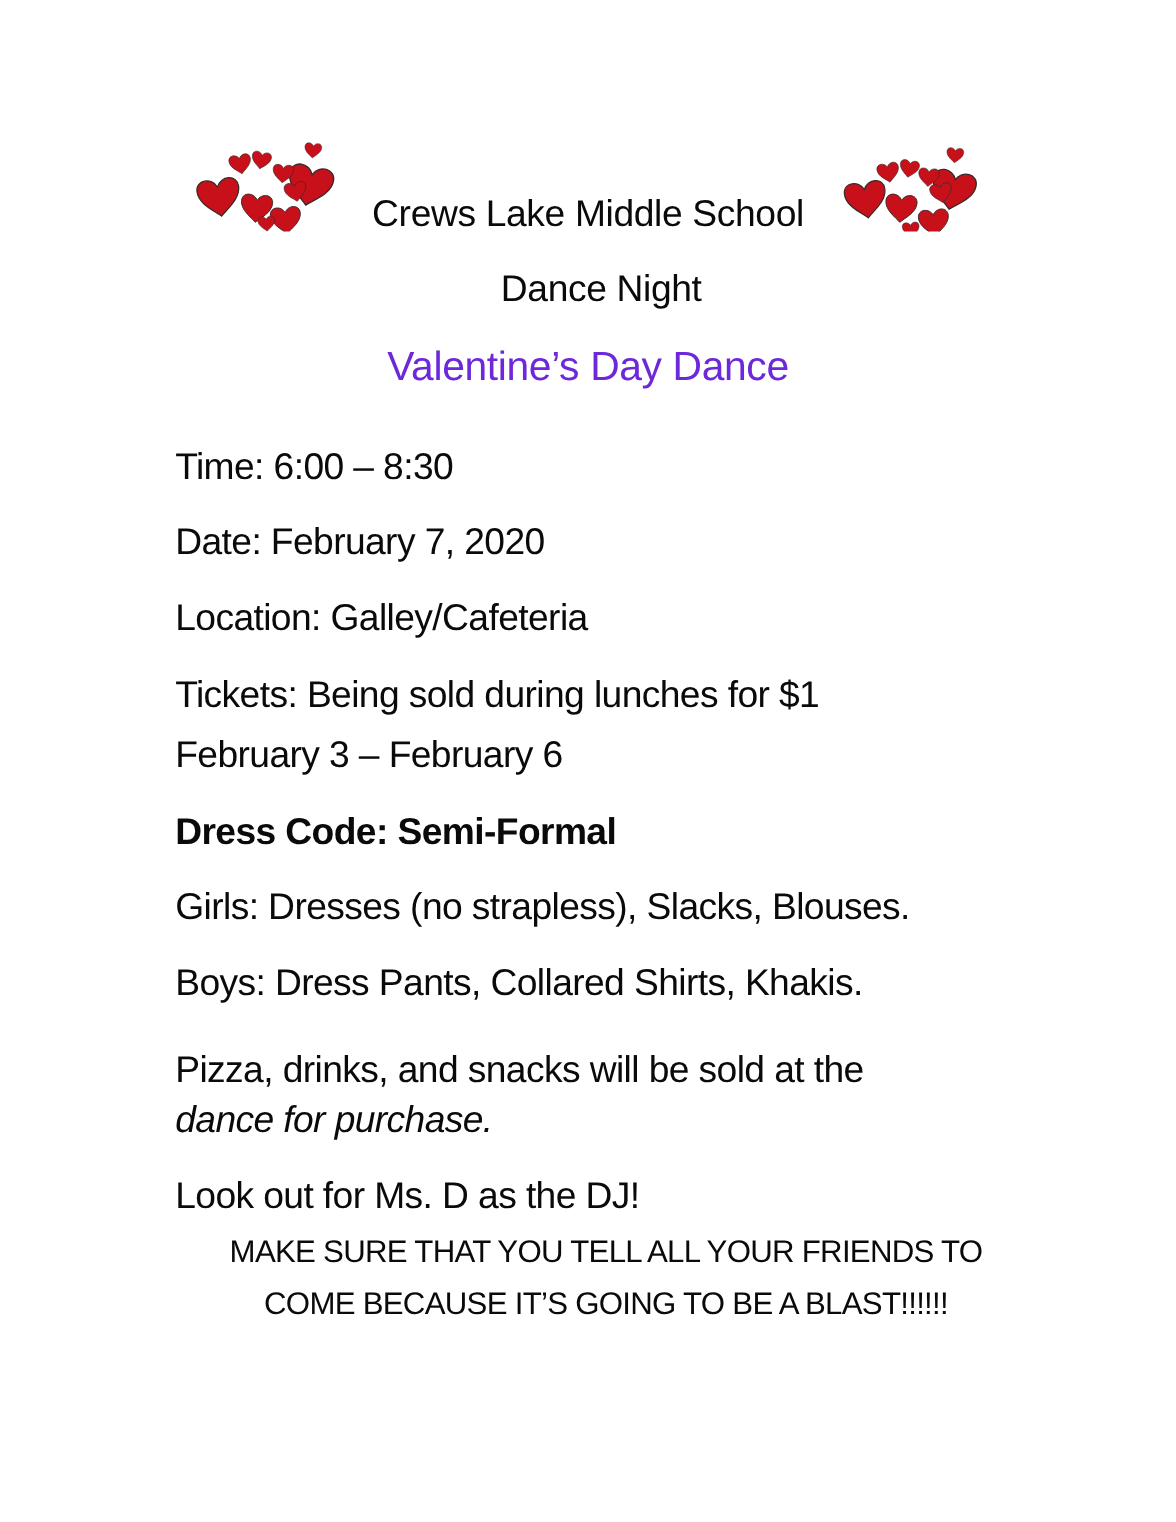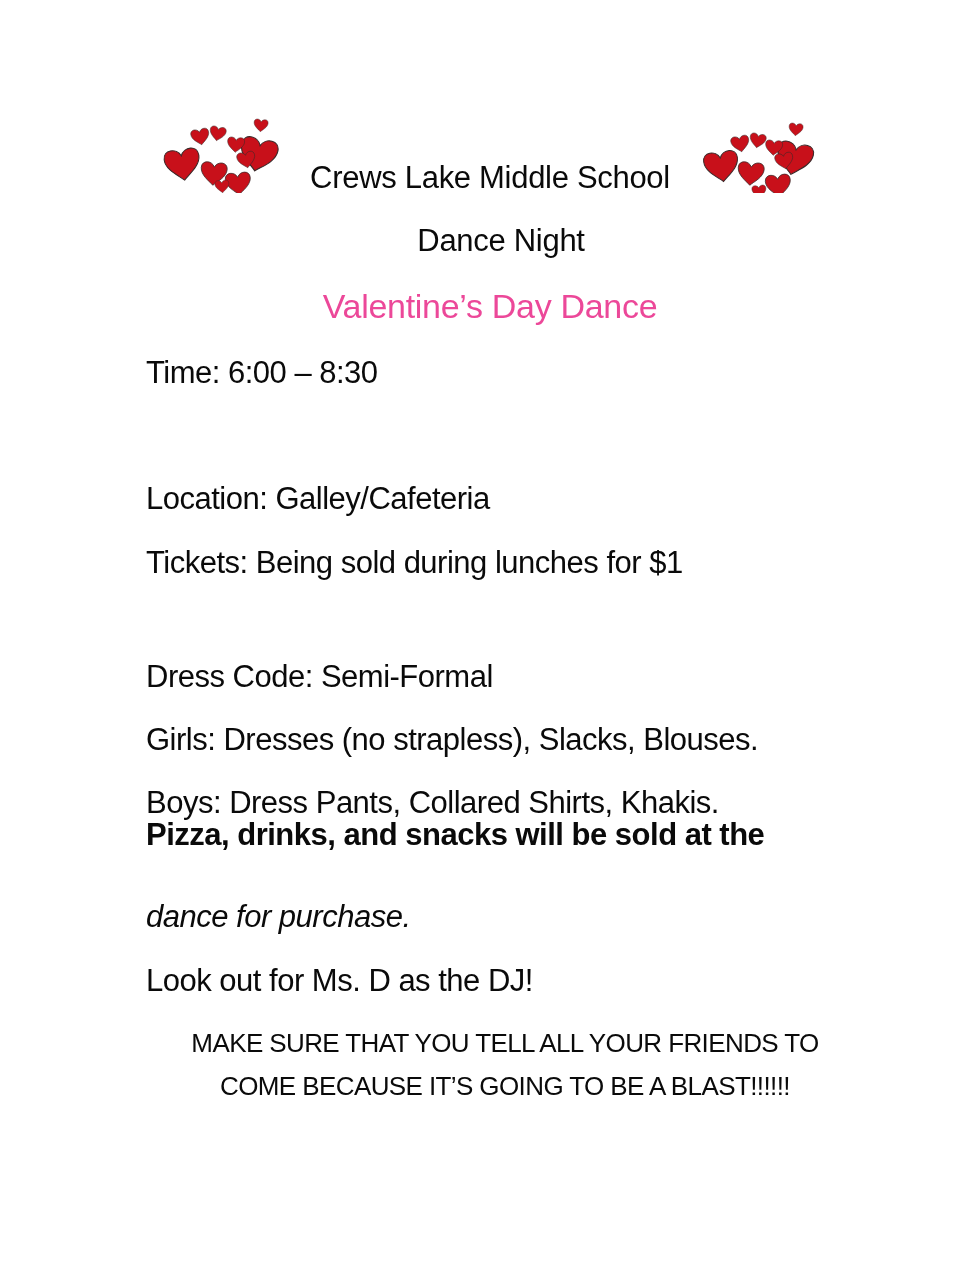--- a/index.html
+++ b/index.html
@@ -50,20 +50,21 @@
       top: 287px;
       font-size: 34px;
       letter-spacing: -0.3px;
     }
     .body-line {
       position: absolute;
       left: 146px;
       font-size: 31px;
       white-space: nowrap;
       letter-spacing: -0.5px;
+      margin-top: 16px;
     }
     .closing {
       position: absolute;
       left: 0;
       width: 1010px;
       text-align: center;
       font-size: 26px;
       line-height: 43px;
       top: 1022px;
       letter-spacing: -0.6px;
@@ -106,29 +107,31 @@
       <use href="#hrt2" transform="translate(44,29) rotate(-10) scale(0.9)"></use>
       <use href="#hrt2" transform="translate(62,26) rotate(10) scale(0.8)"></use>
       <use href="#hrt2" transform="translate(78,33) rotate(5) scale(0.85)"></use>
       <use href="#hrt2" transform="translate(100,15) rotate(5) scale(0.7)"></use>
       <use href="#hrt2" transform="translate(63,77) rotate(-5) scale(0.7)"></use>
     </g>
   </svg>
 
   <div class="center-line title">Crews Lake Middle School</div>
   <div class="center-line subtitle">Dance Night</div>
-  <div class="center-line event-name" style="color:#ec4899;">Valentine’s Day Dance</div>
+  <div class="center-line event-name" style="color:#6d28d9;">Valentine’s Day Dance</div>
 
   <div class="body-line" style="top:355px;">Time: 6:00 – 8:30</div>
+  <div class="body-line" style="top:418px;">Date:  February 7, 2020</div>
   <div class="body-line" style="top:481px;">Location:  Galley/Cafeteria</div>
   <div class="body-line" style="top:545px;">Tickets:  Being sold during lunches for $1</div>
-  <div class="body-line" style="top:659px;">Dress Code: Semi-Formal</div>
+  <div class="body-line" style="top:595px;">February 3 – February 6</div>
+  <div class="body-line" style="top:659px;font-weight:bold;">Dress Code: Semi-Formal</div>
   <div class="body-line" style="top:722px;">Girls: Dresses (no strapless), Slacks, Blouses.</div>
   <div class="body-line" style="top:785px;">Boys: Dress Pants, Collared Shirts, Khakis.</div>
-  <div class="body-line" style="top:817px;font-weight:bold;">Pizza, drinks, and snacks will be sold at the</div>
+  <div class="body-line" style="top:858px;">Pizza, drinks, and snacks will be sold at the</div>
   <div class="body-line" style="top:899px;font-style:italic;">dance for purchase.</div>
   <div class="body-line" style="top:963px;">Look out for Ms. D as the DJ!</div>
 
   <div class="closing">
     <span>MAKE SURE THAT YOU TELL ALL YOUR FRIENDS TO</span>
     <span>COME BECAUSE IT’S GOING TO BE A BLAST!!!!!!</span>
   </div>
 
 </div>
 

